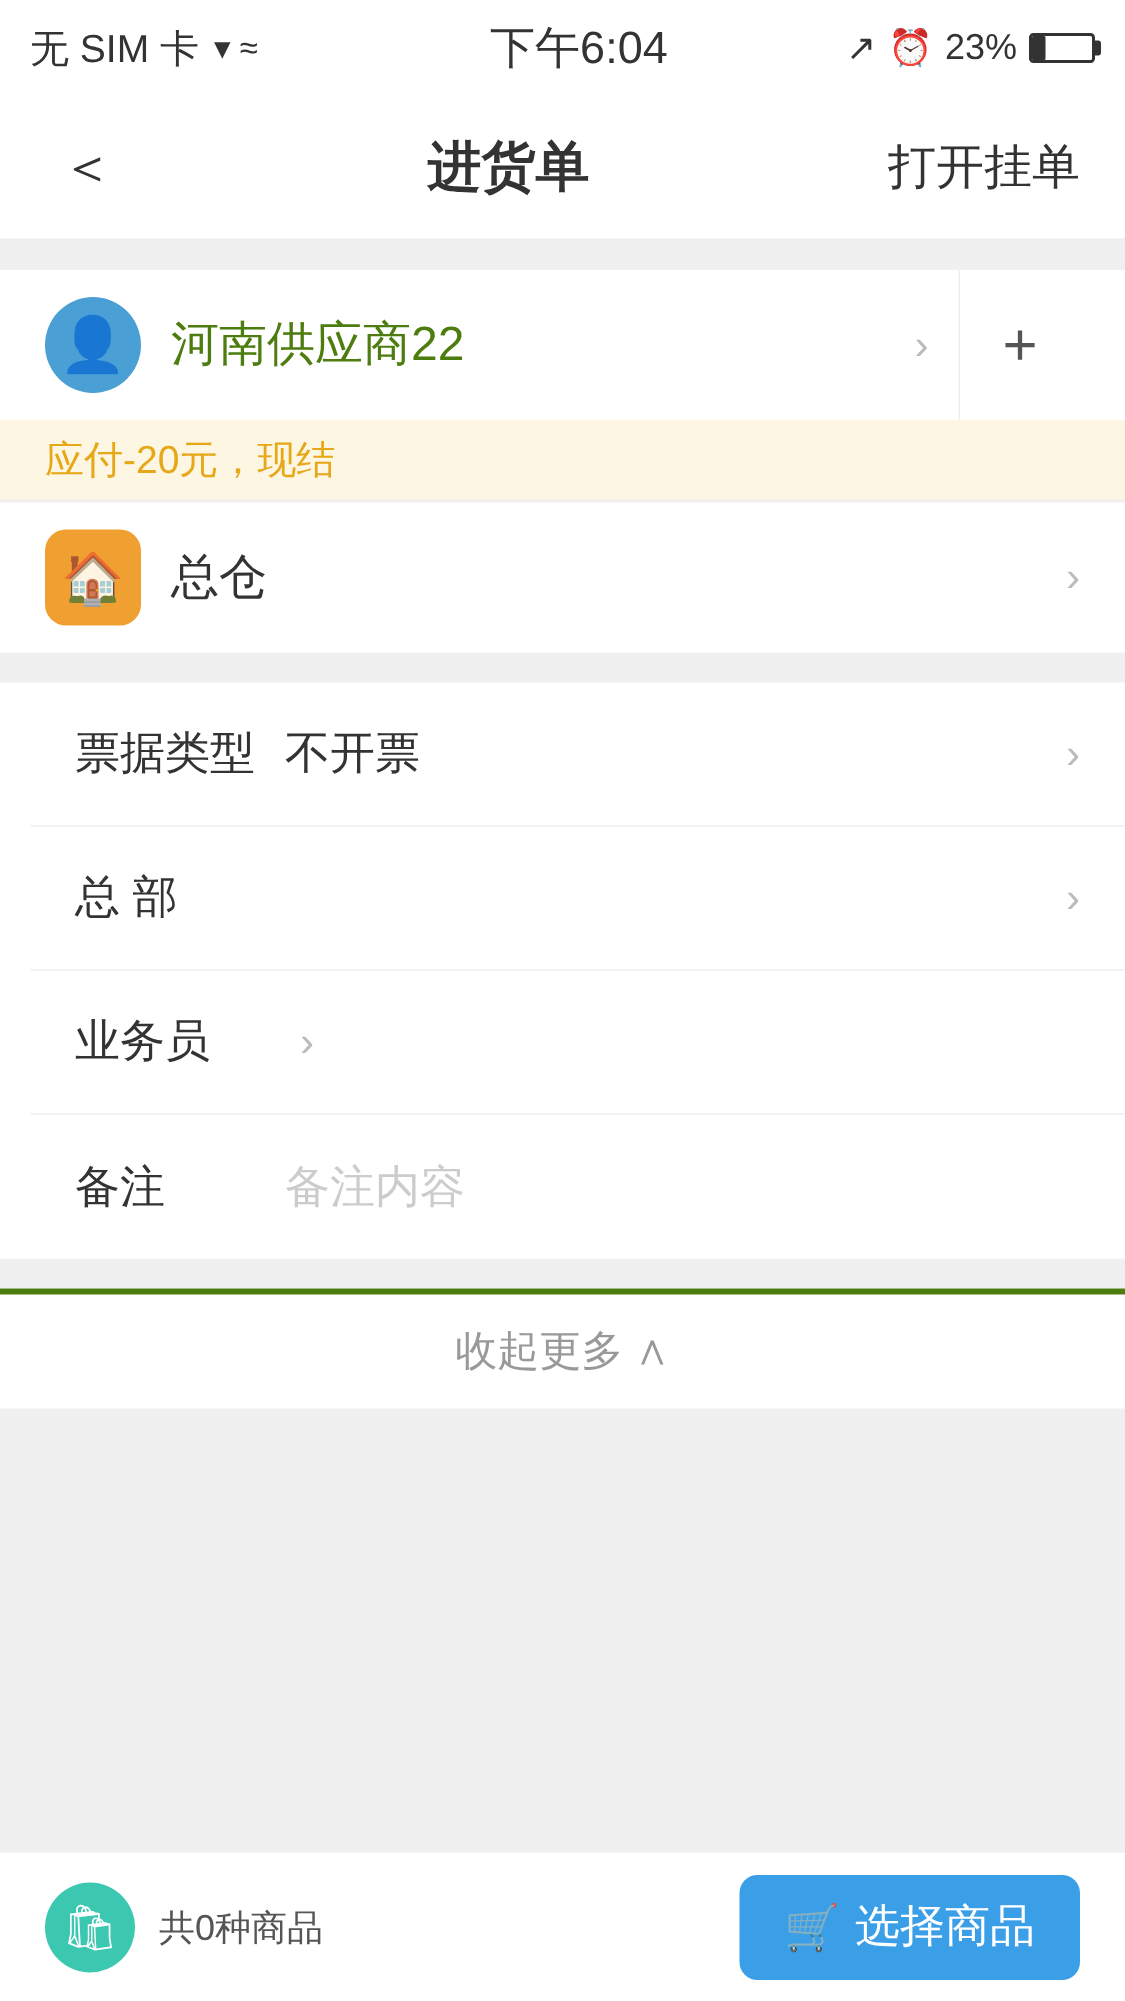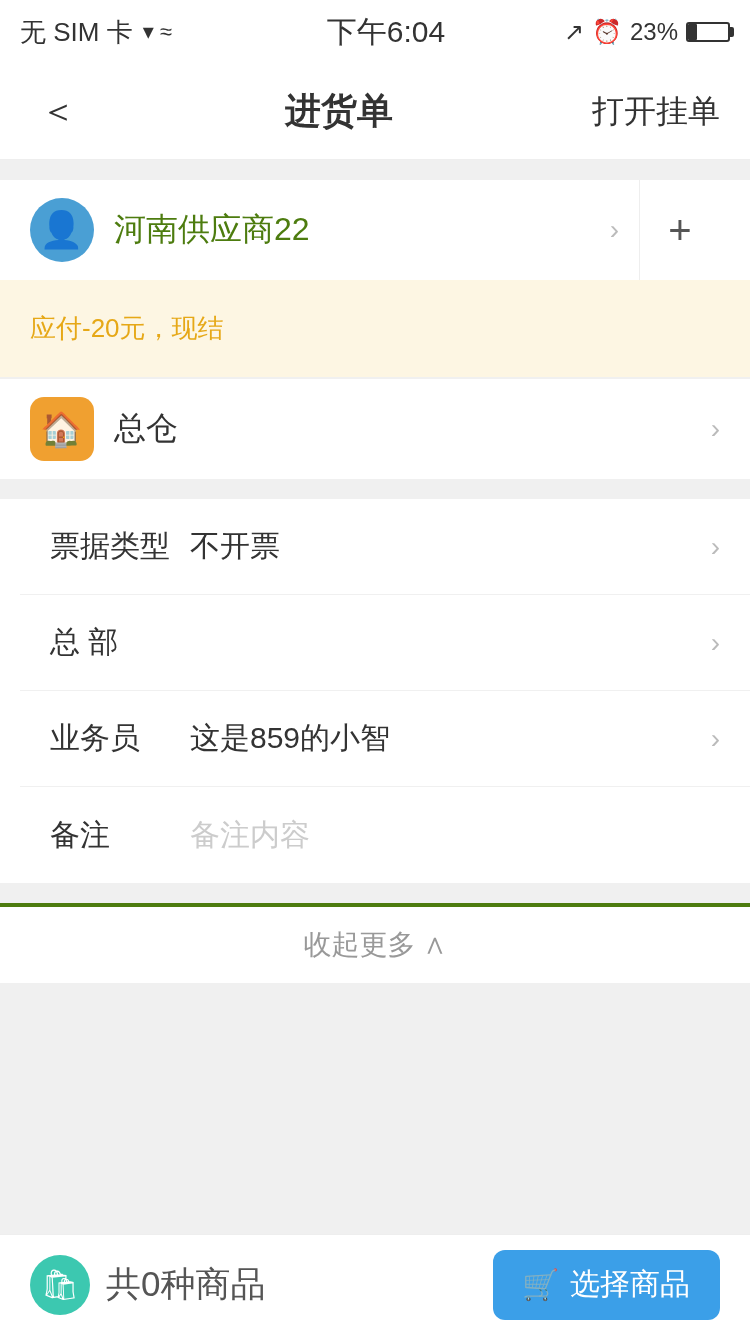--- a/index.html
+++ b/index.html
@@ -156,21 +156,21 @@
       cursor: pointer;
     }
     .add-icon {
       font-size: 40px;
       color: #555;
     }
 
     
     .notice-bar {
       background: #fdf6e3;
-      padding: 31px 30px;
+      padding: 9px 30px;
       font-size: 26px;
       color: #e6a817;
     }
 
     
     .warehouse-section {
       background: #fff;
       padding: 0 30px;
       margin-top: 2px;
     }
@@ -272,21 +272,21 @@
       display: flex;
       align-items: center;
       justify-content: center;
       margin-right: 16px;
     }
     .product-count-icon-svg {
       font-size: 30px;
       color: #fff;
     }
     .product-count-text {
-      font-size: 35px;
+      font-size: 24px;
       color: #555;
       flex: 1;
     }
     .select-product-btn {
       background: #3b9fe8;
       color: #fff;
       border: none;
       border-radius: 12px;
       height: 70px;
       padding: 0 30px;
@@ -364,21 +364,20 @@
     <span class="chevron-right">›</span>
   </div>
 
   <div class="form-row">
     <span class="form-value">总 部</span>
     <span class="chevron-right">›</span>
   </div>
 
   <div class="form-row">
     <span class="form-label">业务员</span>
-    <span class="form-value">这是859的小智</span>
     <span class="chevron-right">›</span>
   </div>
 
   <div class="form-row">
     <span class="form-label">备注</span>
     <span class="form-placeholder">备注内容</span>
   </div>
 </div>
 
 <div class="collapse-bar">

